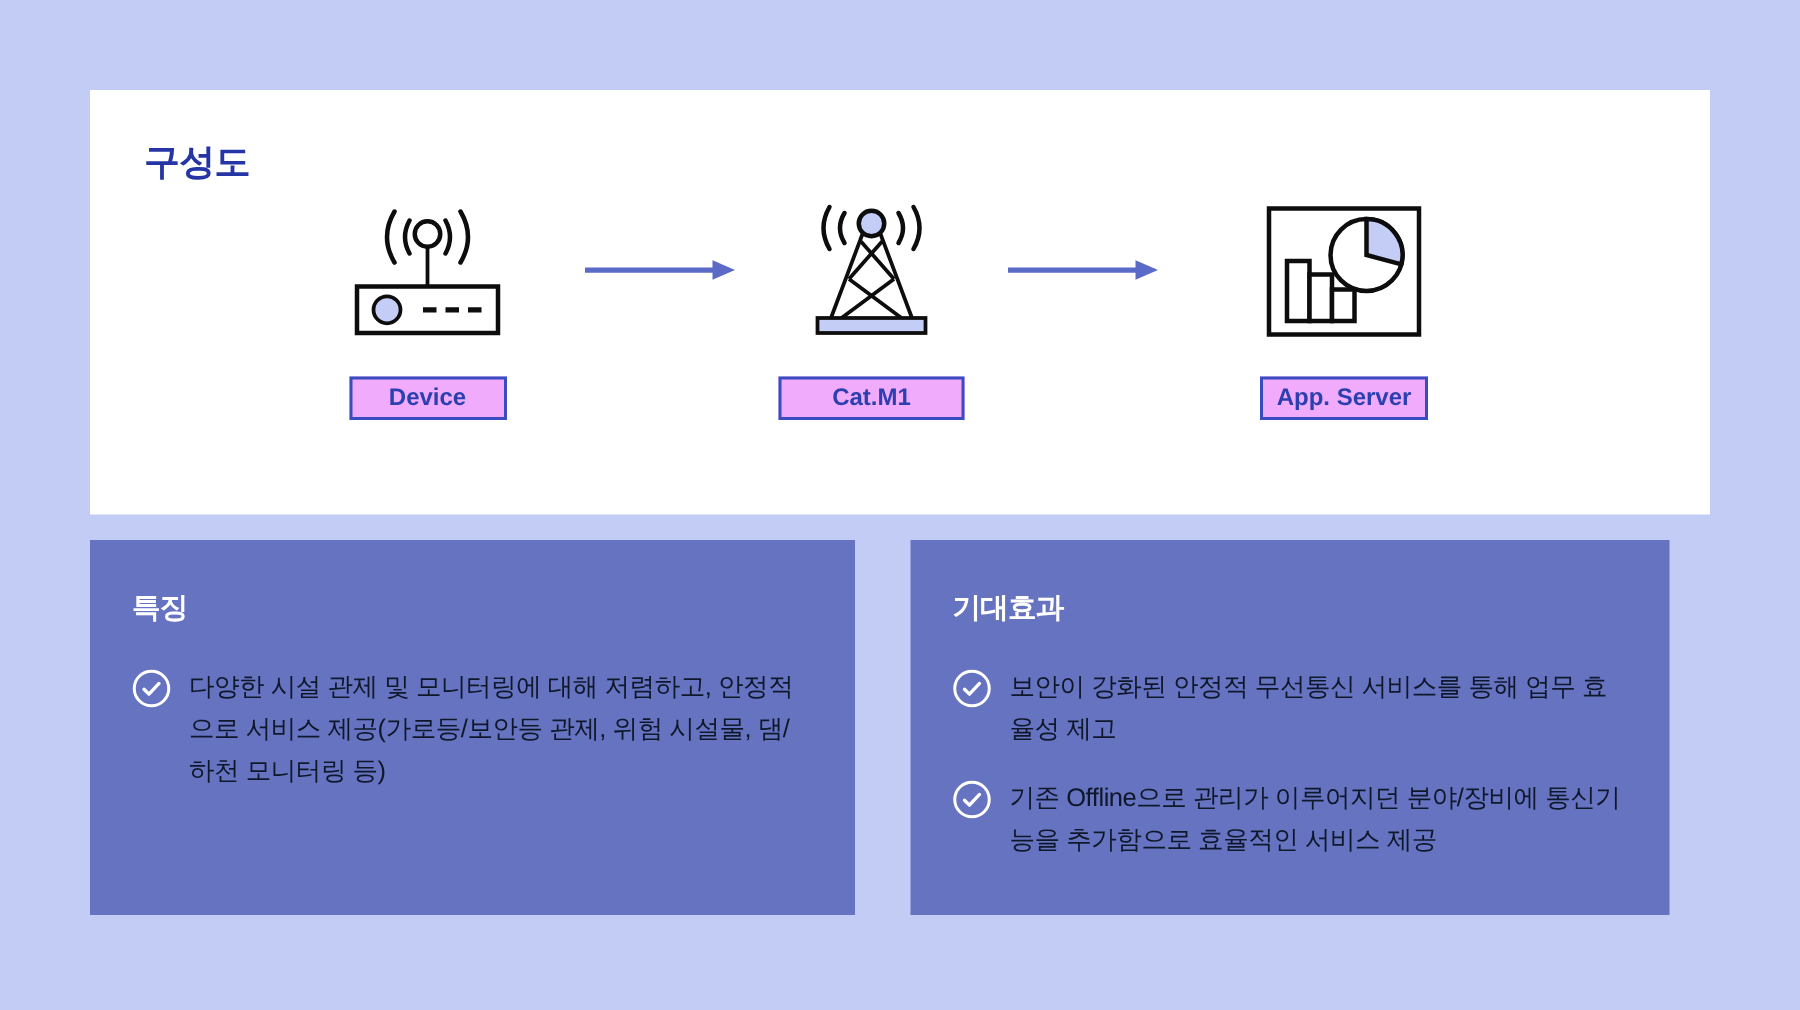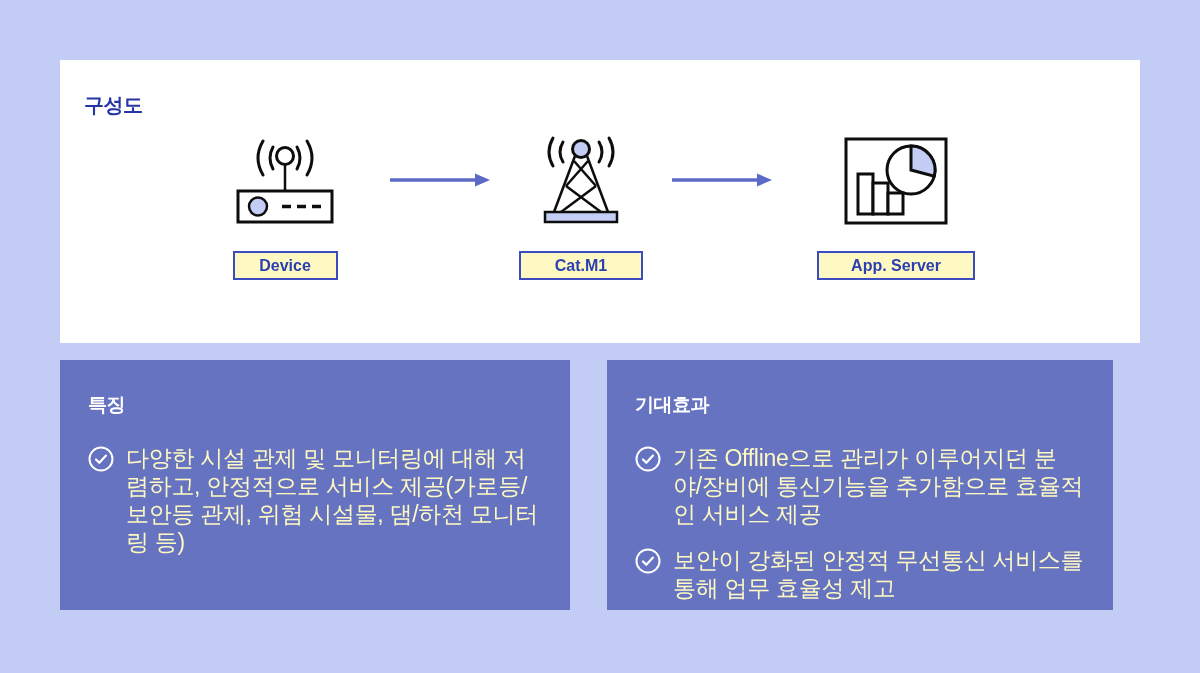--- a/index.html
+++ b/index.html
@@ -10,48 +10,48 @@
     position:relative;
   }
 
   
   .panel {
     position:absolute; left:60px; top:60px;
     width:1080px; height:283px;
     background:#ffffff;
   }
   .panel-title {
-    position:absolute; left:24px; top:32px;
-    font-size:20px; font-weight:bold; color:#2535a6;
+    position:absolute; left:36px; top:32px;
+    font-size:24px; font-weight:bold; color:#2535a6;
     letter-spacing:-0.5px;
   }
   .node {
     position:absolute; top:73px;
     transform:translateX(-50%);
     display:flex; flex-direction:column; align-items:center;
   }
   .node-device   { left:225px; }
   .node-catm1    { left:521px; }
   .node-server   { left:836px; }
   .icon-wrap {
     height:92px; display:flex; align-items:flex-end; justify-content:center;
     margin-bottom:26px;
   }
   .node-label {
-    background:#fef9c3;
+    background:#f0abfc;
     border:2px solid #3a4cc0;
     color:#2c3fb0;
     font-size:16px; font-weight:bold;
     height:29px; line-height:25px;
     text-align:center;
     padding:0 4px;
   }
   .label-device { width:105px; }
   .label-catm1  { width:124px; }
-  .label-server { width:158px; }
+  .label-server { width:112px; }
 
   .flow-arrow { position:absolute; top:112px; width:100px; height:16px; }
   .arrow-1 { left:330px; }
   .arrow-2 { left:612px; }
 
   
   .card {
     position:absolute; top:360px; height:250px;
     background:#6673c0; color:#ffffff;
     padding:32px 28px 0 28px;
@@ -63,23 +63,23 @@
     letter-spacing:-0.5px;
     margin-bottom:26px;
   }
   .bullet {
     display:flex; align-items:flex-start;
     margin-bottom:18px;
   }
   .bullet .check { flex:0 0 26px; margin-top:2px; }
   .bullet-text {
     margin-left:12px;
-    font-size:23px; line-height:28px;
+    font-size:17px; line-height:28px;
     letter-spacing:-0.3px;
-    color:#fef9c3;
+    color:#0f172a;
   }
   .card-features .bullet-text { max-width:448px; }
   .card-effects  .bullet-text { max-width:438px; }
 </style>
 </head>
 <body>
 
 <div class="panel">
 
   <div class="panel-title">구성도</div>
@@ -166,23 +166,23 @@
 </div>
 
 <div class="card card-effects">
   <div class="card-title">기대효과</div>
 
   <div class="bullet">
     <svg class="check" width="26" height="26" viewBox="0 0 26 26">
       <circle cx="13" cy="13" r="11.5" fill="none" stroke="#ffffff" stroke-width="2"></circle>
       <path d="M8 13.5 L11.3 16.8 L18 9.6" fill="none" stroke="#ffffff" stroke-width="2.2" stroke-linecap="round" stroke-linejoin="round"></path>
     </svg>
-    <div class="bullet-text">기존 Offline으로 관리가 이루어지던 분야/장비에 통신기능을 추가함으로 효율적인 서비스 제공</div>
+    <div class="bullet-text">보안이 강화된 안정적 무선통신 서비스를 통해 업무 효율성 제고</div>
   </div>
 
   <div class="bullet">
     <svg class="check" width="26" height="26" viewBox="0 0 26 26">
       <circle cx="13" cy="13" r="11.5" fill="none" stroke="#ffffff" stroke-width="2"></circle>
       <path d="M8 13.5 L11.3 16.8 L18 9.6" fill="none" stroke="#ffffff" stroke-width="2.2" stroke-linecap="round" stroke-linejoin="round"></path>
     </svg>
-    <div class="bullet-text">보안이 강화된 안정적 무선통신 서비스를 통해 업무 효율성 제고</div>
+    <div class="bullet-text">기존 Offline으로 관리가 이루어지던 분야/장비에 통신기능을 추가함으로 효율적인 서비스 제공</div>
   </div>
 </div>
 
 </body></html>

